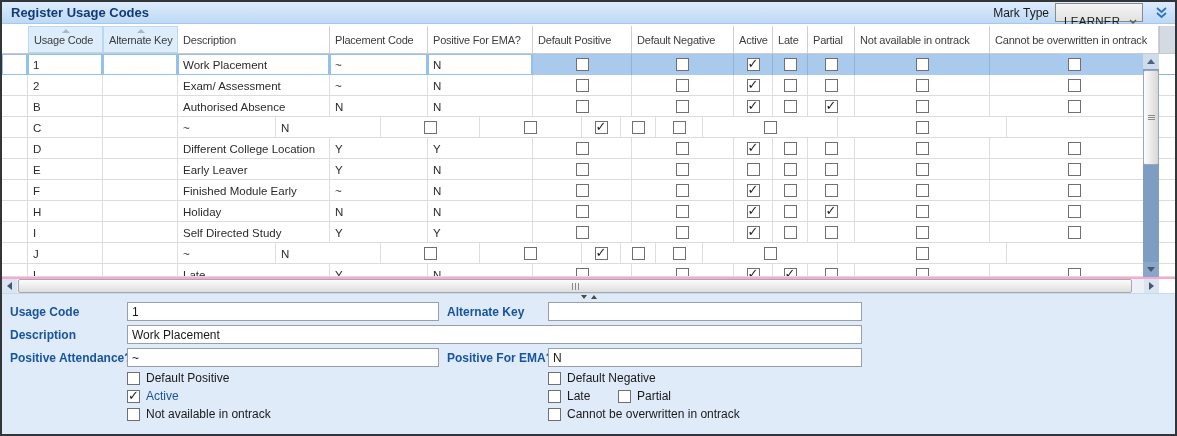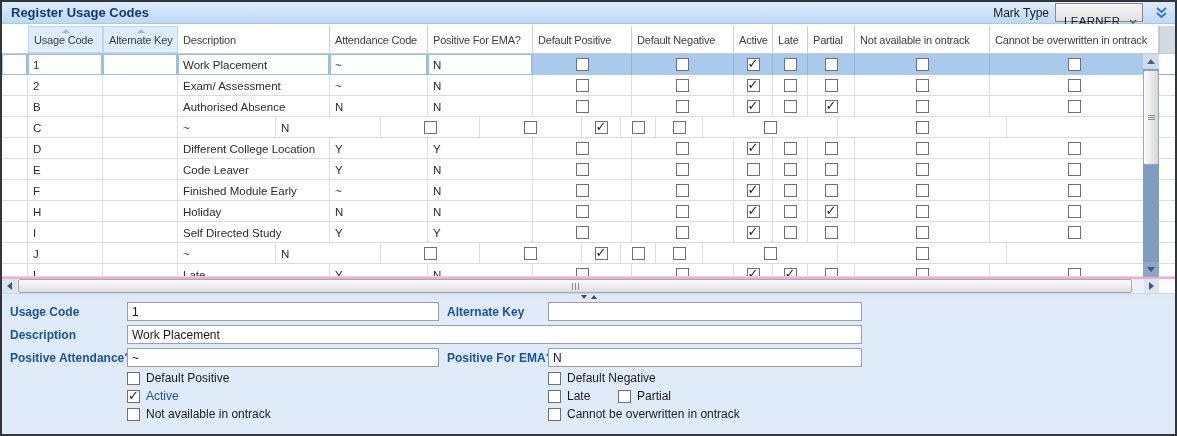--- a/index.html
+++ b/index.html
@@ -121,21 +121,21 @@
           <span>Usage Code</span>
         </div>
         <div class="hcell sorted" style="width: 75px;">
           <span class="sortarrow"></span>
           <span>Alternate Key</span>
         </div>
         <div class="hcell" style="width: 152px;">
           <span>Description</span>
         </div>
         <div class="hcell" style="width: 98px;">
-          <span>Attendance Code</span>
+          <span>Placement Code</span>
         </div>
         <div class="hcell" style="width: 105px;">
           <span>Positive For EMA?</span>
         </div>
         <div class="hcell" style="width: 99px;">
           <span>Default Positive</span>
         </div>
         <div class="hcell" style="width: 102px;">
           <span>Default Negative</span>
         </div>
@@ -298,21 +298,21 @@
             <div class="cb"></div>
           </div>
           <div class="cbcell" style="width: 169px;">
             <div class="cb"></div>
           </div>
         </div>
         <div class="grow">
           <div class="rowhead" style="width: 26px;"></div>
           <div class="txt" style="width: 75px;">E</div>
           <div class="txt" style="width: 75px;"></div>
-          <div class="txt" style="width: 152px;">Code Leaver</div>
+          <div class="txt" style="width: 152px;">Early Leaver</div>
           <div class="txt" style="width: 98px;">Y</div>
           <div class="txt" style="width: 105px;">N</div>
           <div class="cbcell" style="width: 99px;">
             <div class="cb"></div>
           </div>
           <div class="cbcell" style="width: 102px;">
             <div class="cb"></div>
           </div>
           <div class="cbcell" style="width: 39px;">
             <div class="cb"></div>

